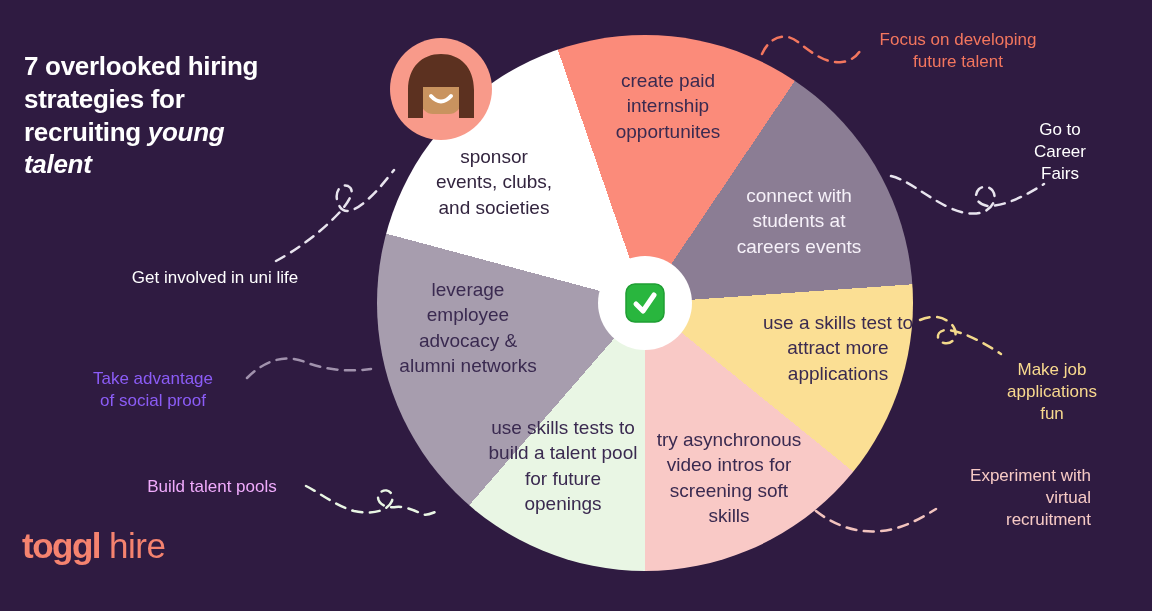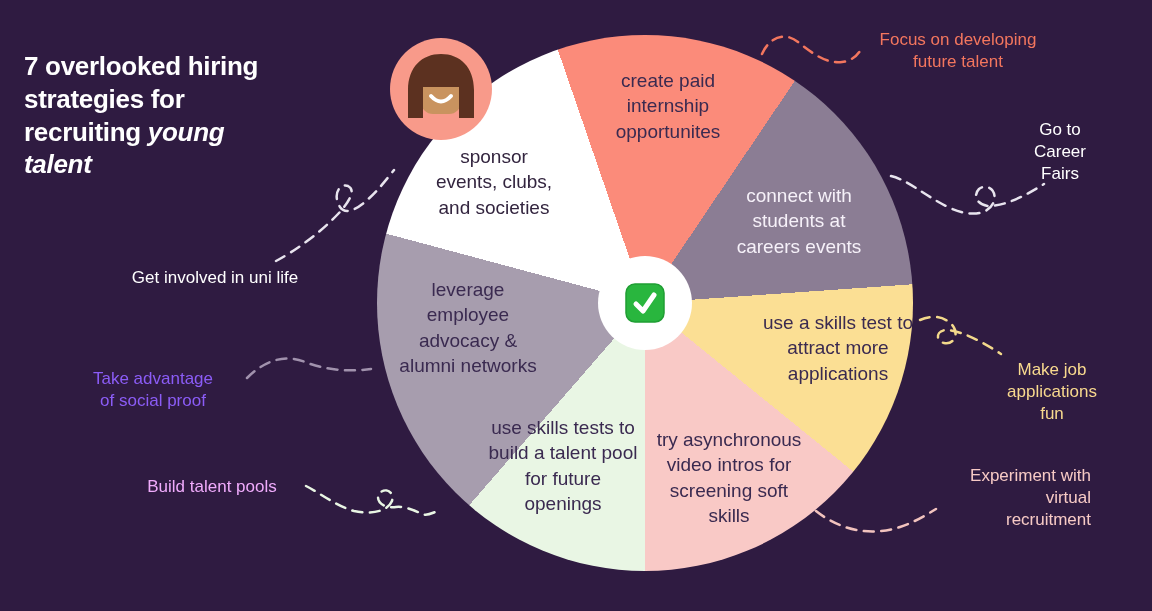--- a/index.html
+++ b/index.html
@@ -138,14 +138,18 @@
   <div class="co co2" style="color: rgb(255, 255, 255);">Go to Career Fairs</div>
   <div class="co co3" style="color: rgb(248, 217, 142);">Make job
 applications fun</div>
   <div class="co co4" style="color: rgb(247, 202, 197);">Experiment with
 virtual recruitment</div>
   <div class="co co5" style="color: #f0abfc;">Build talent pools</div>
   <div class="co co6" style="color: #8b5cf6;">Take advantage
 of social proof</div>
   <div class="co co7" style="color: rgb(255, 255, 255);">Get involved in uni life</div>
 
+  <div class="logo" style="color: rgb(245, 131, 111);">
+    <span class="b">toggl</span>
+    <span class="l">hire</span>
+  </div>
 
 </div>
 
 </body></html>

